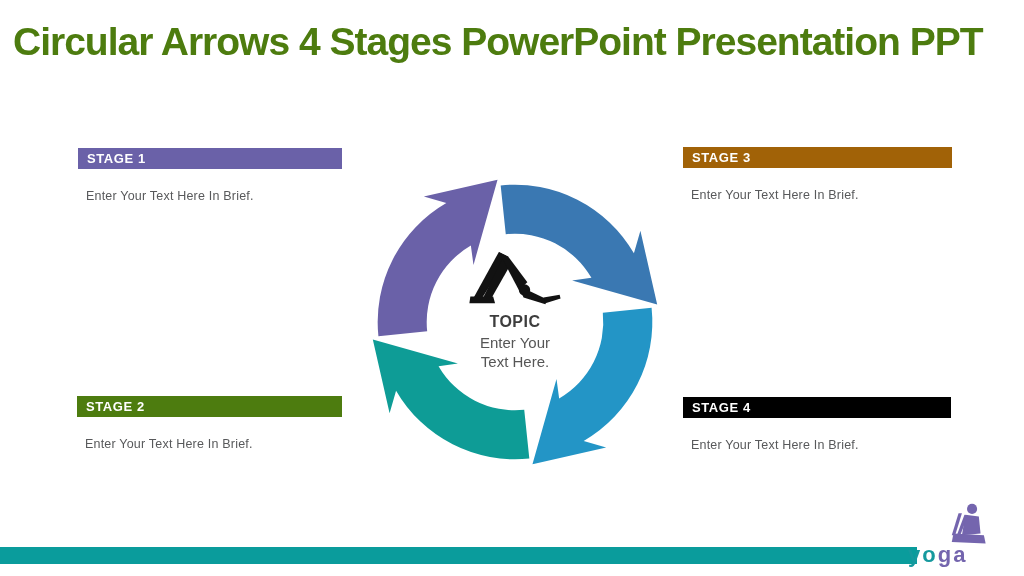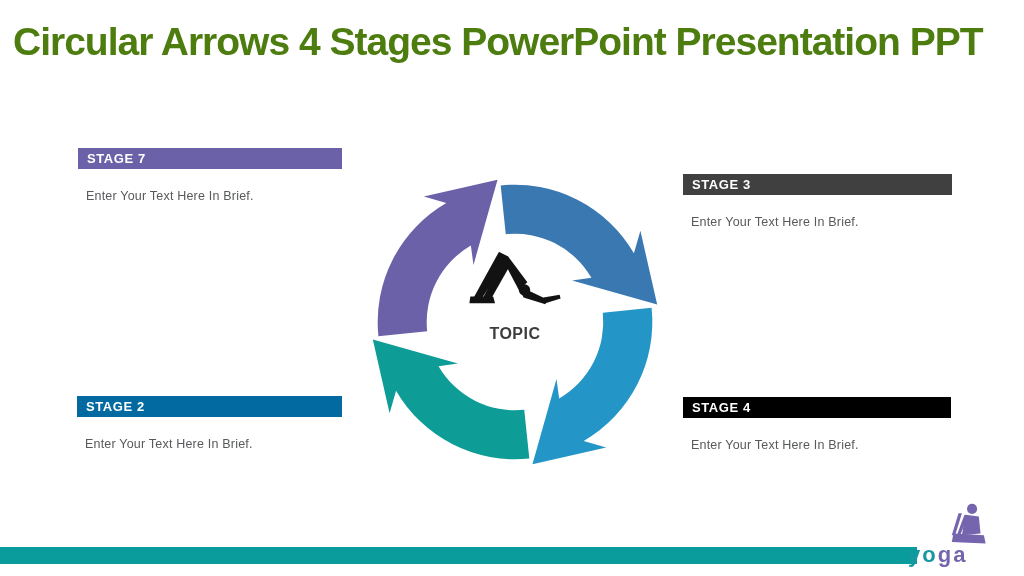--- a/index.html
+++ b/index.html
@@ -25,21 +25,21 @@
   #stage2{left:77px;top:396px;width:265px;}
   #stage3{left:683px;top:147px;width:269px;}
   #stage4{left:683px;top:397px;width:268px;}
   .diagram{position:absolute;left:358px;top:165px;width:314px;height:314px;}
   .diagram svg.ring{position:absolute;left:0;top:0;}
   .center-content{
     position:absolute;left:0;top:86px;width:314px;
     display:flex;flex-direction:column;align-items:center;text-align:center;
   }
   .topic{
-    margin-top:17px;font-size:16px;font-weight:bold;color:#3d3d3d;letter-spacing:.5px;
+    margin-top:5px;font-size:16px;font-weight:bold;color:#3d3d3d;letter-spacing:.5px;
   }
   .topic-text{
     margin-top:3px;width:100px;font-size:15px;color:#565656;line-height:1.25;
   }
   .bottom-bar{
     position:absolute;left:0;top:547px;width:917px;height:17px;
   }
   .logo{position:absolute;left:906px;top:503px;width:116px;height:66px;}
   .logo .figure{position:absolute;left:34px;top:0;}
   .logo .word{
@@ -50,31 +50,31 @@
   .logo .lp{color:#7465ae;}
 </style>
 </head>
 <body>
 
 <div class="slide">
 
   <div class="title">Circular Arrows 4 Stages PowerPoint Presentation PPT</div>
 
   <div class="stage" id="stage1">
-    <div class="bar" style="background-color: rgb(106, 97, 168);">STAGE 7</div>
+    <div class="bar" style="background-color: rgb(106, 97, 168);">STAGE 1</div>
     <div class="desc">Enter Your Text Here In Brief.</div>
   </div>
 
   <div class="stage" id="stage2">
-    <div class="bar" style="background-color: #0369a1;">STAGE 2</div>
+    <div class="bar" style="background-color: #4d7c0f;">STAGE 2</div>
     <div class="desc">Enter Your Text Here In Brief.</div>
   </div>
 
   <div class="stage" id="stage3">
-    <div class="bar" style="background-color: #404040; margin-top: 27px;">STAGE 3</div>
+    <div class="bar" style="background-color: #a16207;">STAGE 3</div>
     <div class="desc">Enter Your Text Here In Brief.</div>
   </div>
 
   <div class="stage" id="stage4">
     <div class="bar" style="background-color: #000000;">STAGE 4</div>
     <div class="desc">Enter Your Text Here In Brief.</div>
   </div>
 
   <div class="diagram">
     <svg class="ring" width="314" height="314" viewBox="0 0 320 320">
@@ -90,20 +90,21 @@
           <polygon points="31,1 41,6 13,50 4,50"></polygon>
           <polygon points="35,8 44,13 23,50 14,50"></polygon>
           <polygon points="1,48 25,48 27,55 0,55"></polygon>
           <polygon points="31,1 41,6 61,33 52,41"></polygon>
           <circle cx="58" cy="41" r="6"></circle>
           <polygon points="52,37 61,41 82,51 80,56 57,49"></polygon>
           <polygon points="78,49 95,46 96,50 80,55"></polygon>
         </g>
       </svg>
       <div class="topic">TOPIC</div>
+      <div class="topic-text">Enter Your Text Here.</div>
     </div>
   </div>
 
   <div class="bottom-bar" style="background-color: rgb(10, 156, 156);"></div>
 
   <div class="logo">
     <svg class="figure" width="54" height="44" viewBox="0 0 60 52">
       <g fill="#7465AE">
         <circle cx="36" cy="7" r="6"></circle>
         <path d="M28 14 L44 16 L46 36 L24 38 Z"></path>

